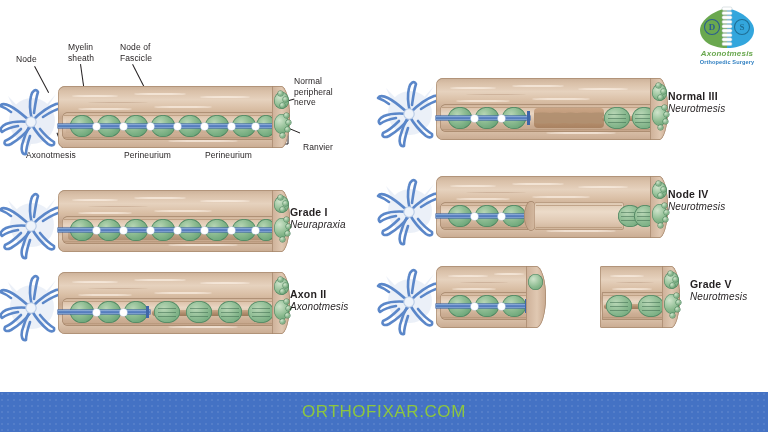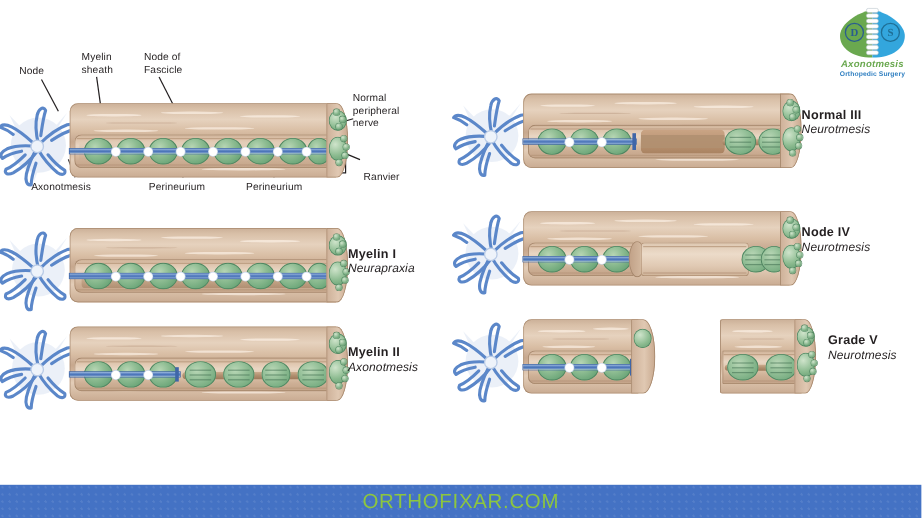--- a/index.html
+++ b/index.html
@@ -153,21 +153,21 @@
   .logo .brand{
     font-size:8px;font-style:italic;font-weight:bold;color:#6aa84f;
     letter-spacing:.2px;margin-top:-1px;
   }
   .logo .sub{
     font-size:5.6px;font-weight:bold;color:#2f7fc1;letter-spacing:.1px;margin-top:.5px;
   }
 
   
   .banner{
-    position:absolute;left:0;bottom:0;width:768px;height:28px;
+    position:absolute;left:0;bottom:0;width:768px;height:40px;
     background:
       radial-gradient(circle at 2px 2px, rgba(255,255,255,.085) .9px, transparent 1px) 0 0/6px 6px,
       #4472c4;
     display:flex;align-items:center;justify-content:center;
   }
   .banner span{
     color:#8dc63f;font-size:17px;letter-spacing:.6px;
   }
 </style>
 </head>
@@ -332,21 +332,21 @@
     <div class="fasc-dot" style="left:220px;top:5px;width:4.5px;height:4.5px;"></div>
     <div class="fasc-dot" style="left:225px;top:11px;width:4.5px;height:4.5px;"></div>
     <div class="fasc-dot" style="left:222px;top:17px;width:4.5px;height:4.5px;"></div>
     <div class="fasc-dot" style="left:226px;top:27px;width:5px;height:5px;"></div>
     <div class="fasc-dot" style="left:228px;top:34px;width:5px;height:5px;"></div>
     <div class="fasc-dot" style="left:227px;top:41px;width:5px;height:5px;"></div>
     <div class="fasc-dot" style="left:222px;top:47px;width:5px;height:5px;"></div>
   </div>
 
   <div class="grade" style="left:290px;top:26px;">
-    <span class="g-num">Myelin I</span>
+    <span class="g-num">Grade I</span>
     <span class="g-type">Neurapraxia</span>
   </div>
 </div>
 
 <div class="fig" style="left:0;top:262px;">
   <div class="neuron" style="left:-2px;top:6px;">
     <svg width="78" height="78" viewBox="0 0 78 78">
       <g opacity="0.2" fill="#9fb7dd">
           <circle cx="34" cy="39" r="22"></circle>
           <path d="M34 39 L10 14 L20 36 Z"></path>
@@ -417,21 +417,21 @@
     <div class="fasc-dot" style="left:220px;top:5px;width:4.5px;height:4.5px;"></div>
     <div class="fasc-dot" style="left:225px;top:11px;width:4.5px;height:4.5px;"></div>
     <div class="fasc-dot" style="left:222px;top:17px;width:4.5px;height:4.5px;"></div>
     <div class="fasc-dot" style="left:226px;top:27px;width:5px;height:5px;"></div>
     <div class="fasc-dot" style="left:228px;top:34px;width:5px;height:5px;"></div>
     <div class="fasc-dot" style="left:227px;top:41px;width:5px;height:5px;"></div>
     <div class="fasc-dot" style="left:222px;top:47px;width:5px;height:5px;"></div>
   </div>
 
   <div class="grade" style="left:290px;top:26px;">
-    <span class="g-num">Myelin II</span>
+    <span class="g-num">Axon II</span>
     <span class="g-type">Axonotmesis</span>
   </div>
 </div>
 
 <div class="fig" style="left:378px;top:68px;">
   <div class="neuron" style="left:-2px;top:6px;">
     <svg width="78" height="78" viewBox="0 0 78 78">
       <g opacity="0.2" fill="#9fb7dd">
           <circle cx="34" cy="39" r="22"></circle>
           <path d="M34 39 L10 14 L20 36 Z"></path>

